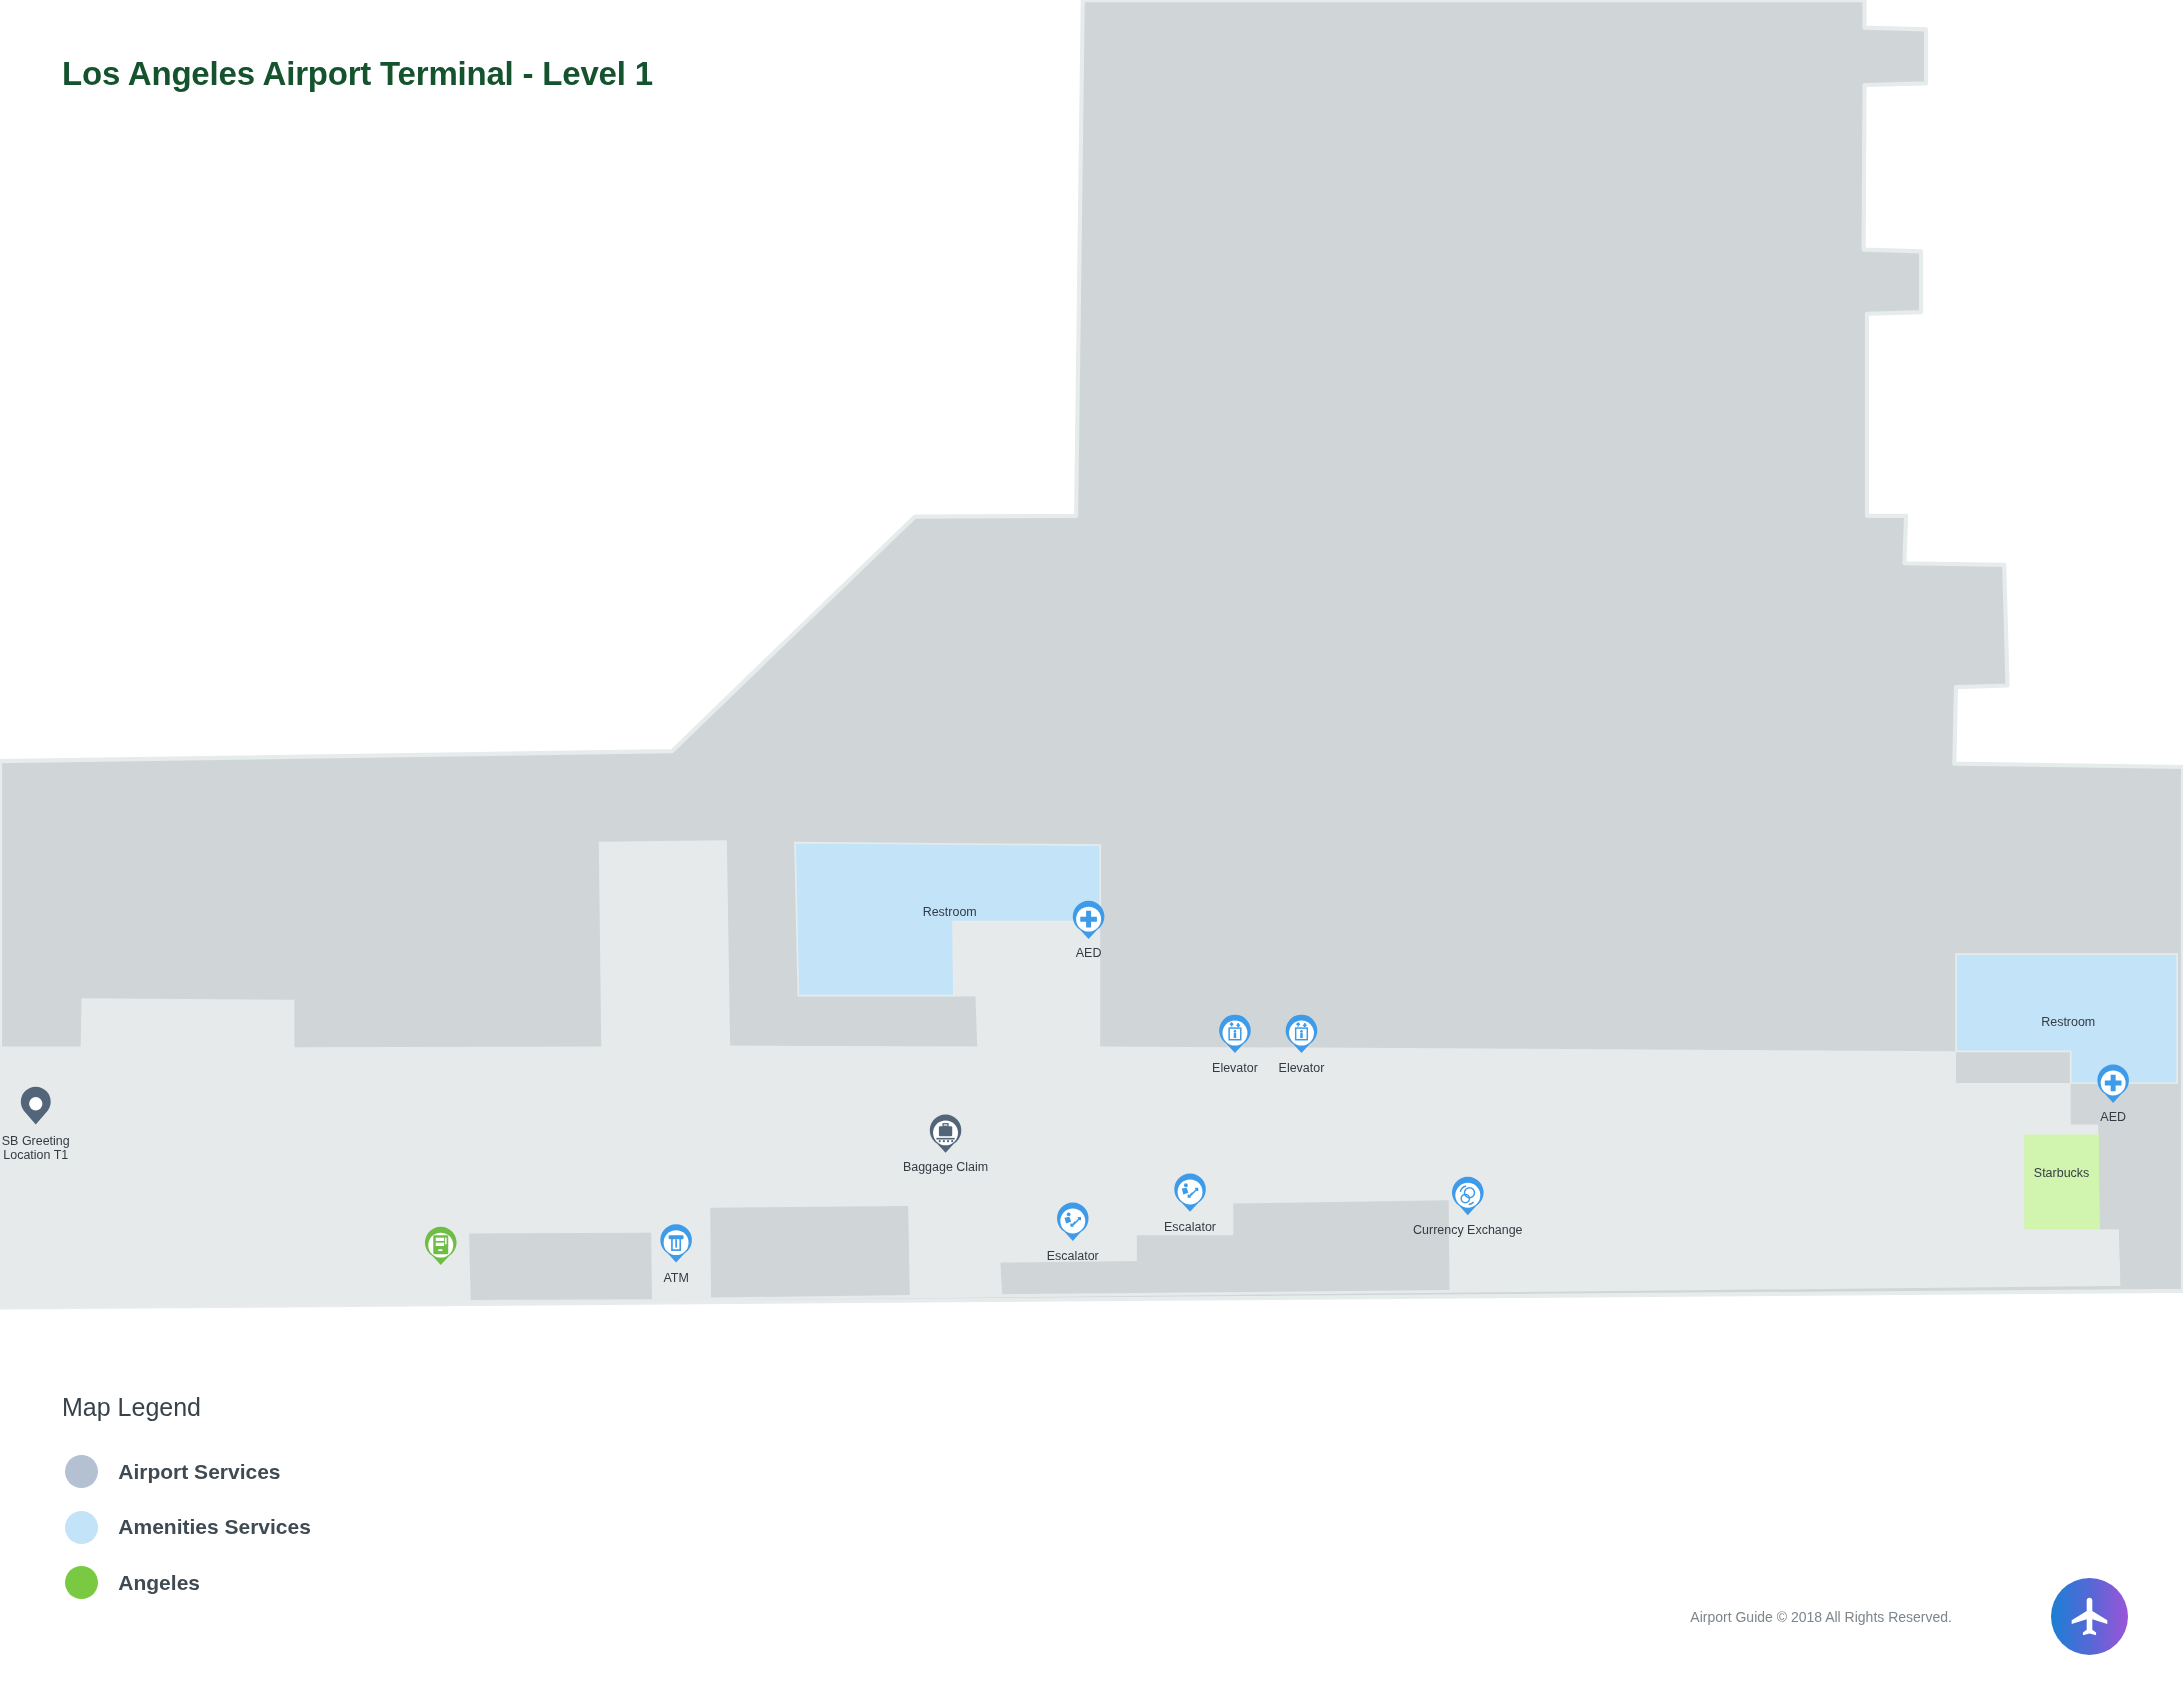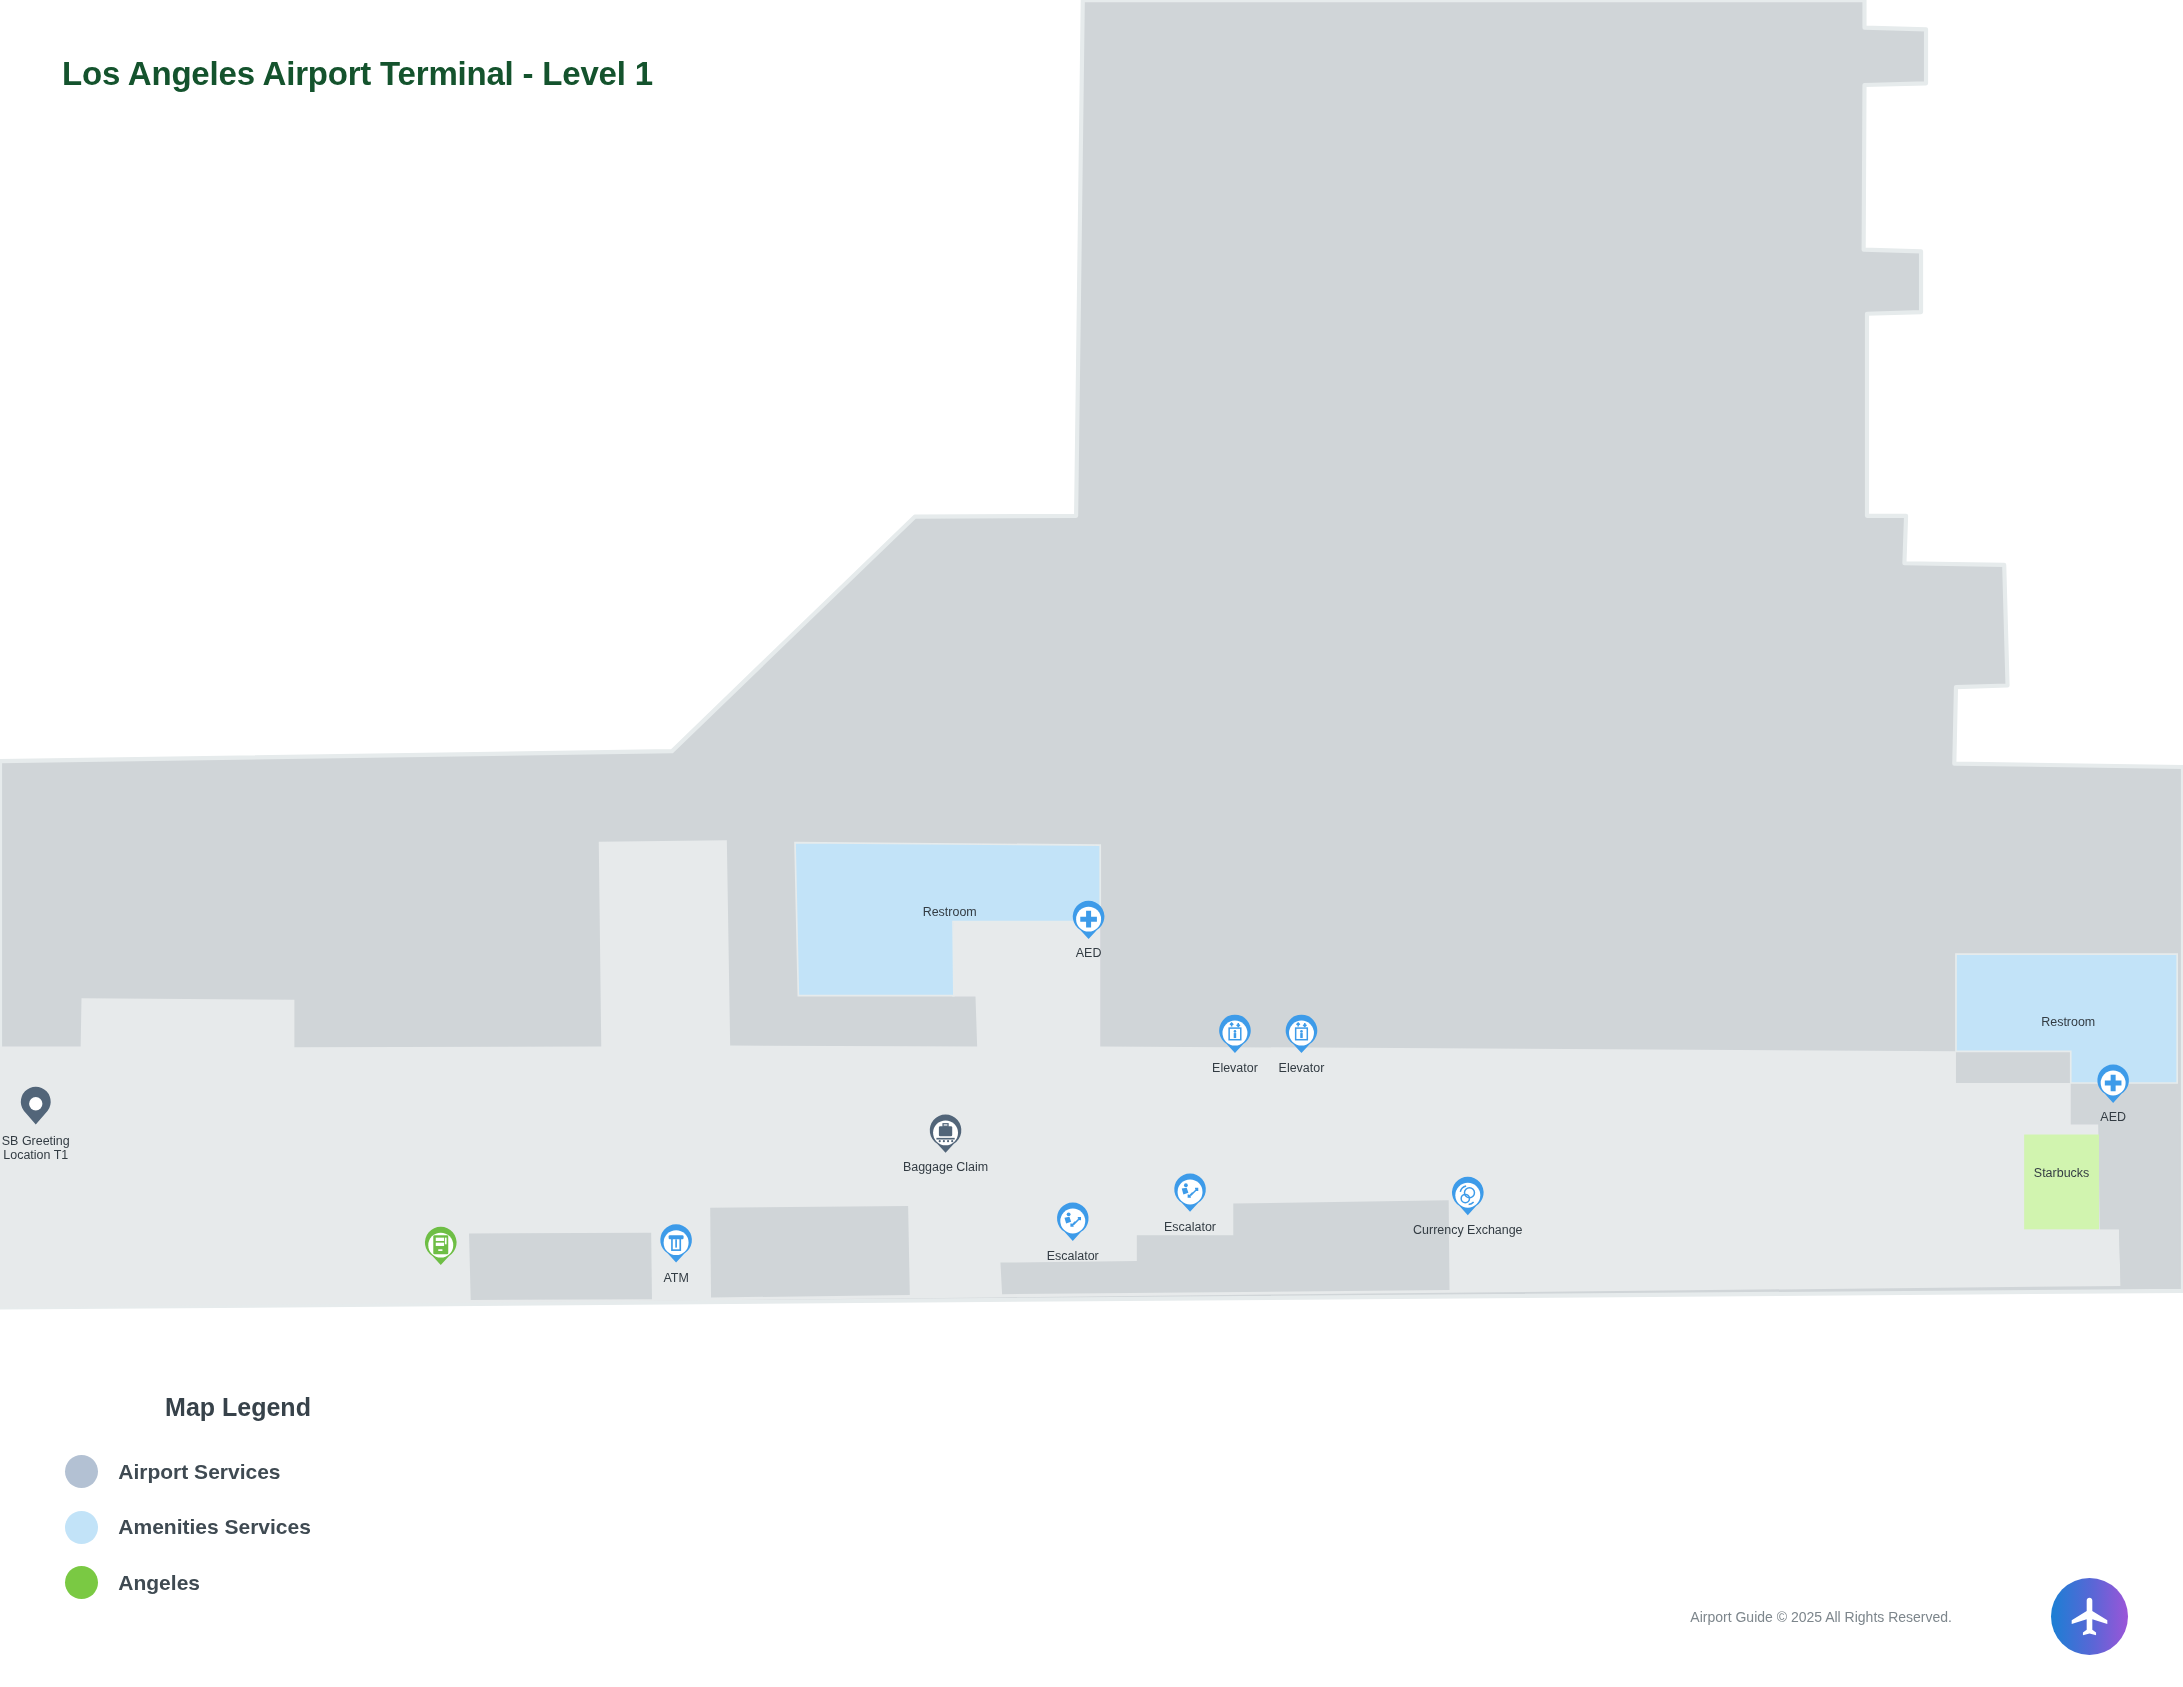--- a/index.html
+++ b/index.html
@@ -2,21 +2,21 @@
 <html style="font-size:13.3px"><head>
 <meta charset="utf-8">
 <style>
   html, body { margin:0; padding:0; background:#ffffff; }
   body { width:2183px; height:1688px; position:relative; overflow:hidden; font-family:"Liberation Sans", sans-serif; }
   .title { position:absolute; left:62px; top:55px; font-size:33px; font-weight:700; color:#14532d; letter-spacing:-0.2px; margin:0; }
   .map { position:absolute; left:0; top:0; width:1808px; height:1331px; }
   .map svg { display:block; }
   .lbl { font-family:"Liberation Sans", sans-serif; fill:#333c43; font-size:15px; text-anchor:middle; }
   .legend { position:absolute; left:62px; top:1393px; }
-  .legend h2 { margin:0 0 33px 0; font-size:25px; font-weight:700; color:#37424a;text-align:right; }
+  .legend h2 { margin:0 0 33px 0; font-size:25px; font-weight:400; color:#37424a; }
   .legend-item { display:flex; align-items:center; height:33px; margin-bottom:22.5px; }
   .swatch { width:33px; height:33px; border-radius:50%; margin-left:3.3px; margin-right:20px; }
   .legend-label { font-size:21px; color:#3f4a52; font-weight:700; }
   .footer { position:absolute; right:0; top:1577px; width:499px; height:80px; }
   .copyright { position:absolute; right:231px; top:32px; font-size:14px; color:#7d868c; white-space:nowrap; }
   .fab { position:absolute; left:2051px; top:1578px; width:77px; height:77px; border-radius:50%;
          background:linear-gradient(90deg,#1b7fd4 0%,#5b66d6 55%,#9b55d8 100%); display:flex; align-items:center; justify-content:center; cursor:pointer; }
 </style>
 </head>
 <body>
@@ -177,21 +177,21 @@
     <span class="swatch" style="background:#c2e3f8"></span>
     <span class="legend-label">Amenities Services</span>
   </div>
   <div class="legend-item">
     <span class="swatch" style="background:#7ac943"></span>
     <span class="legend-label">Angeles</span>
   </div>
 </div>
 
 <div class="footer">
-  <span class="copyright">Airport Guide © 2025 All Rights Reserved.</span>
+  <span class="copyright">Airport Guide © 2018 All Rights Reserved.</span>
 </div>
 
 <div class="fab">
   <svg width="45" height="45" viewBox="0 0 24 24">
     <path fill="#ffffff" d="M21,16 L21,14 L13,9 L13,3.5 C13,2.67 12.33,2 11.5,2 C10.67,2 10,2.67 10,3.5 L10,9 L2,14 L2,16 L10,13.5 L10,19 L8,20.5 L8,22 L11.5,21 L15,22 L15,20.5 L13,19 L13,13.5 Z" transform="translate(0.5,0)"></path>
   </svg>
 </div>
 
 
 </body></html>

